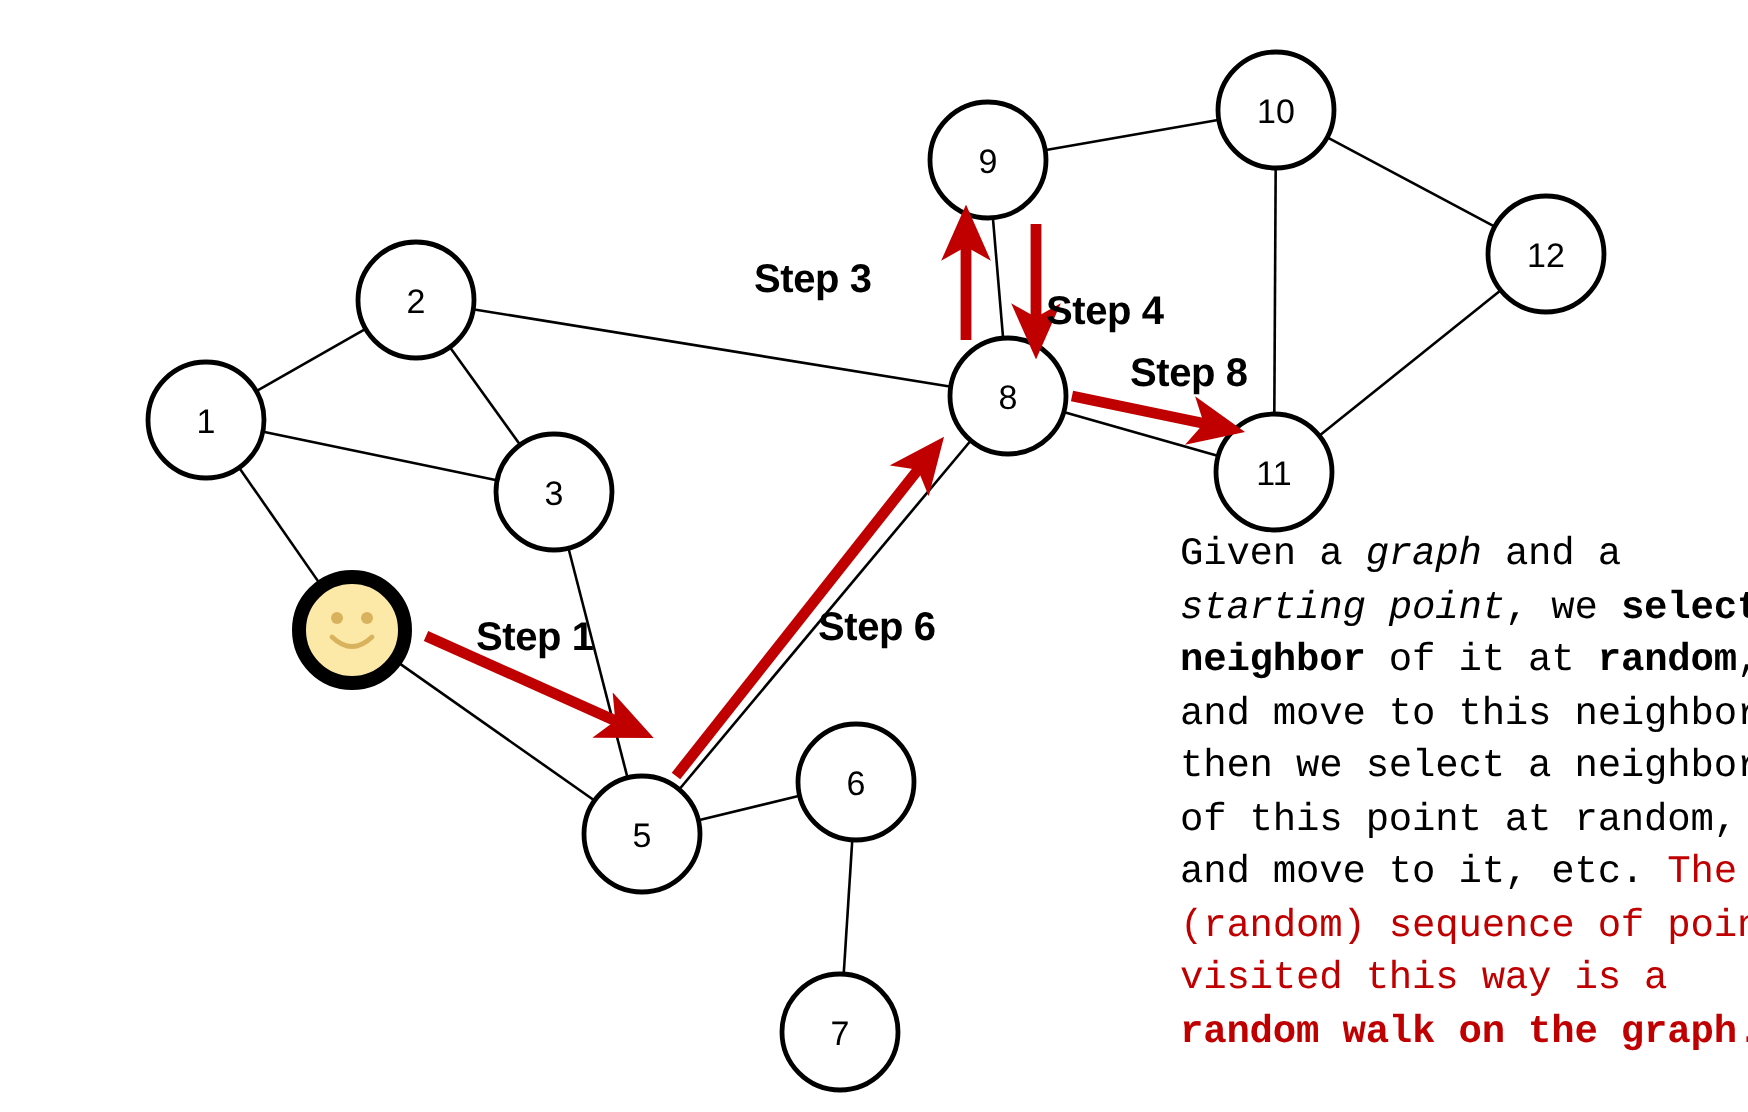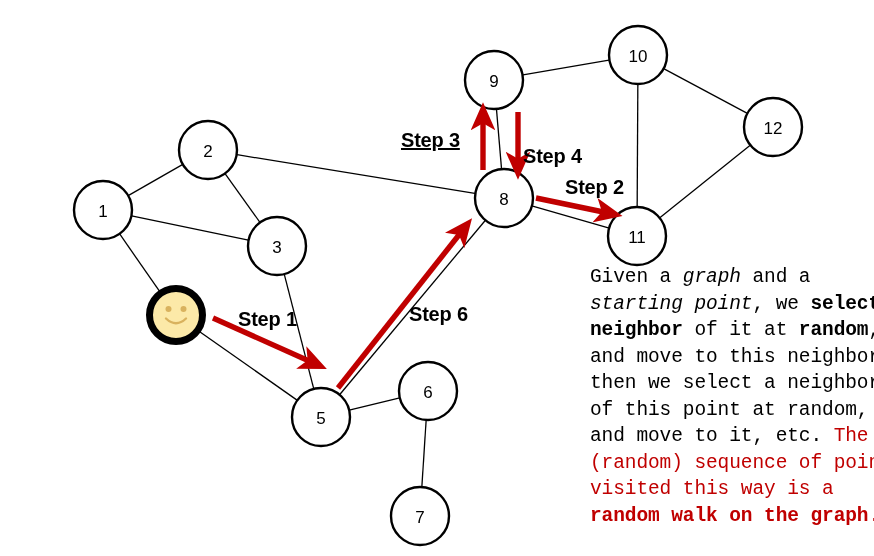--- a/index.html
+++ b/index.html
@@ -135,22 +135,22 @@
         <line x1="338" y1="388" x2="466" y2="226" stroke="#C00000" stroke-width="5.4" marker-end="url(#redhead)"></line>
         <line x1="483" y1="170" x2="483" y2="112" stroke="#C00000" stroke-width="5.4" marker-end="url(#redhead)"></line>
         <line x1="518" y1="112" x2="518" y2="170" stroke="#C00000" stroke-width="5.4" marker-end="url(#redhead)"></line>
         <line x1="536" y1="198" x2="613" y2="214" stroke="#C00000" stroke-width="5.4" marker-end="url(#redhead)"></line>
       </g>
   </svg>
 
   <div id="label-layer">
       <div class="step-label" style="left: 238px; top: 308px; text-align: right;">Step 1</div>
       <div class="step-label" style="left: 409px; top: 303px;">Step 6</div>
-      <div class="step-label" style="left: 401px; top: 129px; text-decoration: underline;">Step 3</div>
+      <div class="step-label" style="left: 377px; top: 129px;">Step 3</div>
       <div class="step-label" style="left: 523px; top: 129px; margin-top: 16px;">Step 4</div>
-      <div class="step-label" style="left: 565px; top: 176px;">Step 2</div>
+      <div class="step-label" style="left: 565px; top: 176px;">Step 8</div>
     </div>
 
   <div id="caption">
     <span>Given a </span><span class="it">graph</span><span> and a </span><span class="it">starting point</span><span>, we </span><span class="bd">select a neighbor</span><span> of it at </span><span class="bd">random</span><span>, and move to this neighbor; then we select a neighbor of this point at random, and move to it, etc. </span><span class="red">The (random) sequence of points visited this way is a </span><span class="redbd">random walk on the graph</span><span class="red">.</span>
   </div>
 
 </div>
 
 </body></html>

